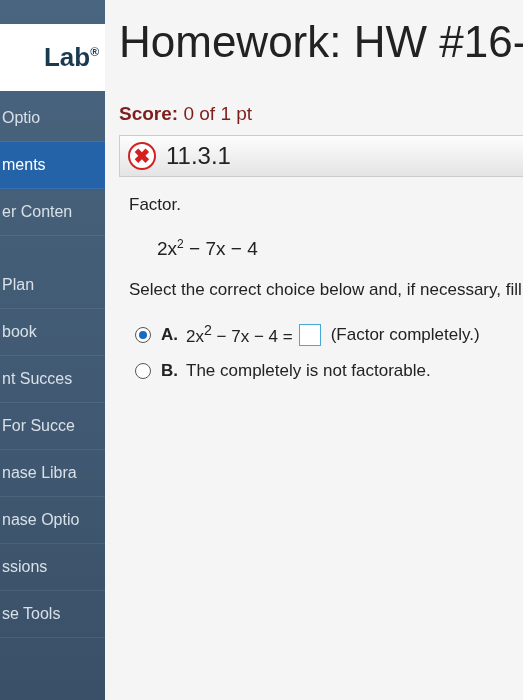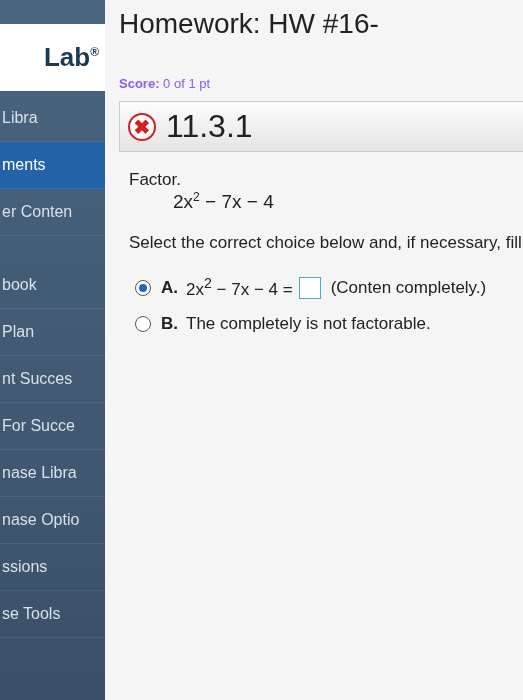--- a/index.html
+++ b/index.html
@@ -48,29 +48,30 @@
       background: #2563a8;
       color: #fff;
     }
     .main {
       flex: 1;
       background: #f5f5f5;
       padding: 8px 0 0 14px;
       overflow: hidden;
     }
     .hw-title {
-      font-size: 28px;
+      font-size: 44px;
       font-weight: normal;
       color: #222;
       margin-bottom: 18px;
       white-space: nowrap;
+      margin-top: 9px;
     }
     .score-line {
-      font-size: 13px;
-      color: #8b5cf6;
+      font-size: 19px;
+      color: #7f1d1d;
       margin-bottom: 10px;
       margin-top: 36px;
     }
     .score-line b {
       font-weight: bold;
     }
     .question-bar {
       display: flex;
       align-items: center;
       background: linear-gradient(to bottom, #fdfdfd, #e4e4e4);
@@ -89,33 +90,33 @@
       justify-content: center;
       color: #d42020;
       font-weight: bold;
       font-size: 20px;
       margin-right: 10px;
       background: #fff;
       flex-shrink: 0;
       line-height: 1;
     }
     .qnum {
-      font-size: 32px;
+      font-size: 24px;
       color: #222;
     }
     .content {
       padding-left: 10px;
       font-size: 17px;
       color: #222;
     }
     .factor-label {
-      margin-bottom: 0;
+      margin-bottom: 22px;
     }
     .expression {
-      margin-left: 44px;
+      margin-left: 28px;
       margin-bottom: 20px;
       font-size: 19px;
     }
     .expression sup {
       font-size: 12px;
     }
     .prompt {
       margin-bottom: 22px;
       white-space: nowrap;
     }
@@ -168,26 +169,26 @@
       margin-left: 4px;
     }
   </style>
 </head>
 <body>
 
 <div class="sidebar">
   <div class="lab-logo">
     <span>Lab</span><sup>®</sup>
   </div>
-  <div class="side-item"><span>Libra</span></div>
+  <div class="side-item"><span>Optio</span></div>
   <div class="side-item active"><span>ments</span></div>
   <div class="side-item"><span>er Conten</span></div>
   <div style="height:26px"></div>
+  <div class="side-item"><span>Plan</span></div>
   <div class="side-item"><span>book</span></div>
-  <div class="side-item"><span>Plan</span></div>
   <div class="side-item"><span>nt Succes</span></div>
   <div class="side-item"><span>For Succe</span></div>
   <div class="side-item"><span>nase Libra</span></div>
   <div class="side-item"><span>nase Optio</span></div>
   <div class="side-item"><span>ssions</span></div>
   <div class="side-item"><span>se Tools</span></div>
 </div>
 
 <div class="main">
   <h1 class="hw-title">Homework: HW #16-</h1>
@@ -212,21 +213,21 @@
     <div class="prompt">Select the correct choice below and, if necessary, fill </div>
 
     <div class="choice">
       <div class="radio selected"></div>
       <div class="choice-text">
         <span class="choice-letter">A.</span>
         <span>
           <span>2x</span><sup>2</sup><span> − 7x − 4 =</span>
         </span>
         <span class="answer-box"></span>
-        <span class="hint">(Conten completely.)</span>
+        <span class="hint">(Factor completely.)</span>
       </div>
     </div>
 
     <div class="choice">
       <div class="radio"></div>
       <div class="choice-text">
         <span class="choice-letter">B.</span>
         <span>The completely is not factorable.</span>
       </div>
     </div>

